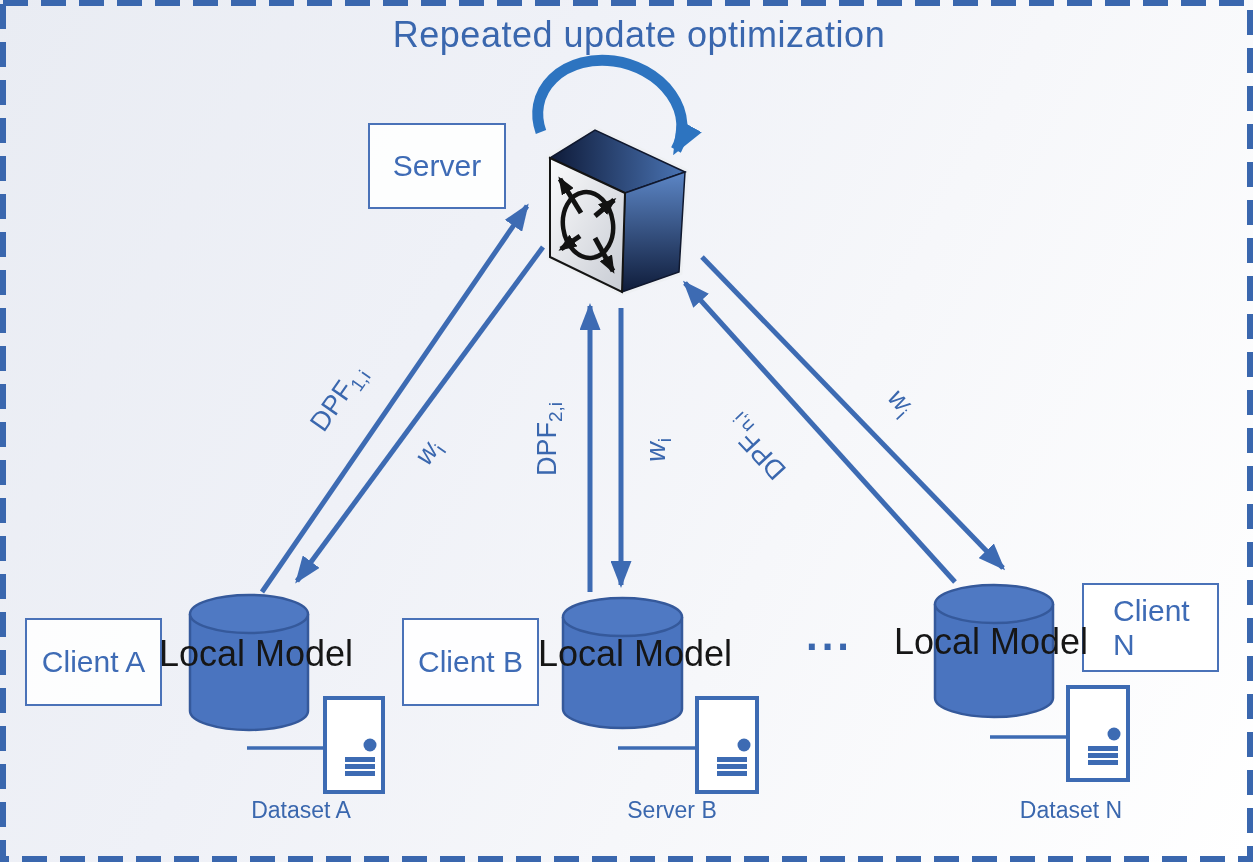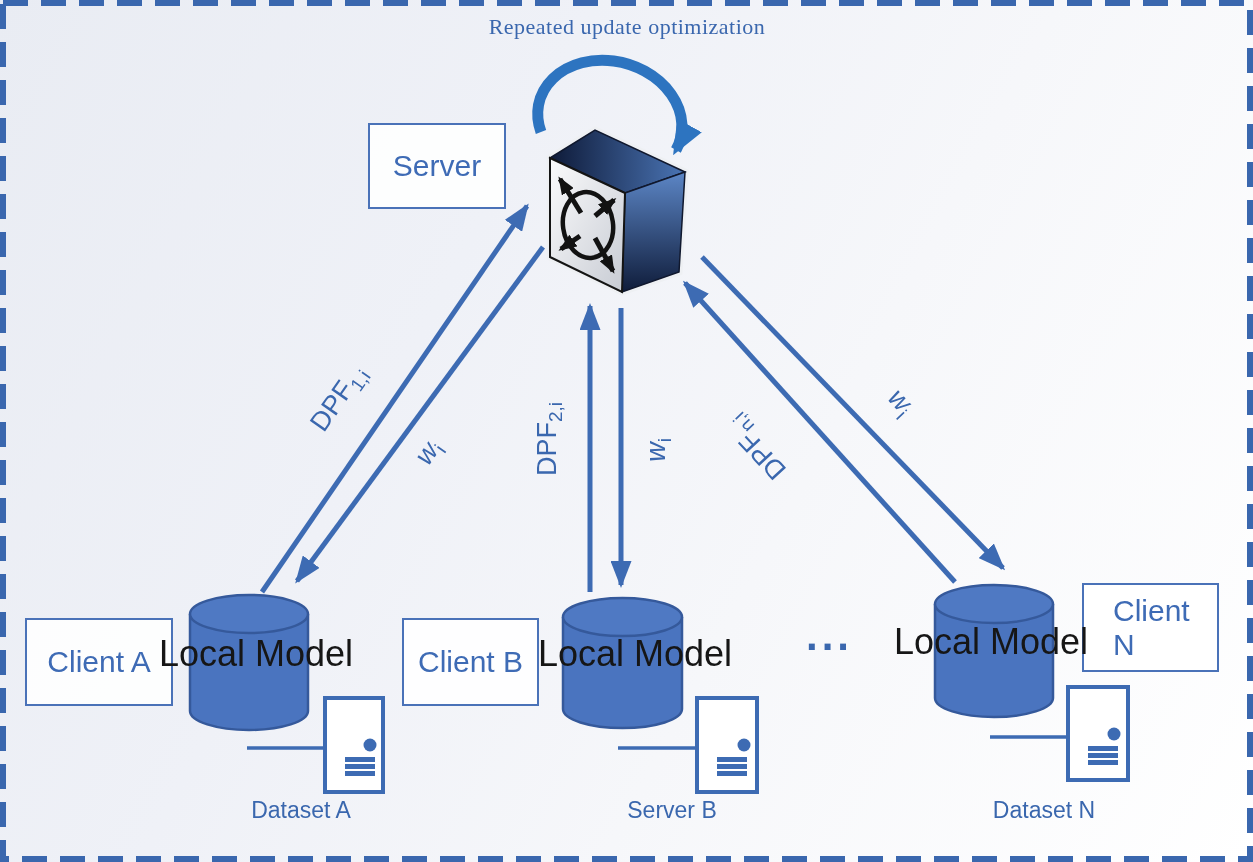--- a/index.html
+++ b/index.html
@@ -3,22 +3,22 @@
 <meta charset="utf-8">
 <style>
   html,body{margin:0;padding:0;background:#fff;}
   .canvas{
     position:relative;width:1253px;height:862px;box-sizing:border-box;
     background:linear-gradient(118deg,#e9ecf3 0%,#eff1f7 35%,#f6f7fa 62%,#ffffff 100%);
     font-family:"Liberation Sans",sans-serif;overflow:hidden;
   }
   .layer{position:absolute;left:0;top:0;}
   .title{
-    position:absolute;left:332px;top:14px;width:590px;text-align:center;
-    font-size:22px;color:#3a67ae;letter-spacing:.5px;font-family:Liberation Serif, serif;
+    position:absolute;left:344px;top:14px;width:590px;text-align:center;
+    font-size:36px;color:#3a67ae;letter-spacing:.5px;
   }
   .box{
     position:absolute;border:2px solid #4a72b8;background:rgba(255,255,255,.88);
     display:flex;align-items:center;justify-content:center;
     color:#3e6bb5;font-size:30px;box-sizing:border-box;
   }
   .model{position:absolute;width:200px;text-align:center;color:#161616;font-size:36px;white-space:nowrap;}
   .ds{position:absolute;width:210px;text-align:center;color:#3a67ae;font-size:23px;white-space:nowrap;}
   .flow{
     position:absolute;color:#3a67ae;font-size:27px;white-space:nowrap;
@@ -123,37 +123,37 @@
       <rect x="1088" y="760" width="30" height="5" fill="#3d6bb3"></rect>
     </g>
   </svg>
 
   <div class="title">Repeated update optimization</div>
 
   <div class="box" style="left:368px;top:123px;width:138px;height:86px;">
     <span>Server</span>
   </div>
 
-  <div class="box" style="left:25px;top:618px;width:148px;height:88px;">
+  <div class="box" style="left:25px;top:618px;width:137px;height:88px;">
     <span>Client A</span>
   </div>
   <div class="box" style="left:402px;top:618px;width:137px;height:88px;">
     <span>Client B</span>
   </div>
   <div class="box" style="left:1082px;top:583px;width:137px;height:89px;padding-left:29px;">
     <span>Client N</span>
   </div>
 
   <div class="model" style="left:156px;top:633px;">Local Model</div>
   <div class="model" style="left:535px;top:633px;">Local Model</div>
   <div class="model" style="left:891px;top:621px;">Local Model</div>
 
   <div class="ds" style="left:196px;top:797px;">Dataset A</div>
   <div class="ds" style="left:567px;top:797px;">Server B</div>
-  <div class="ds" style="left:939px;top:797px;text-align:center;">Dataset N</div>
+  <div class="ds" style="left:966px;top:797px;text-align:center;">Dataset N</div>
 
   <div class="flow" style="left:338px;top:398px;transform:translate(-50%,-50%) rotate(-55deg);">
     <span class="b">DPF</span><sub>1,i</sub>
   </div>
   <div class="flow wlbl" style="left:428px;top:452px;transform:translate(-50%,-50%) rotate(-55deg);">
     <span class="b">w</span><sub>i</sub>
   </div>
 
   <div class="flow" style="left:547px;top:439px;transform:translate(-50%,-50%) rotate(-90deg);">
     <span class="b">DPF</span><sub>2,i</sub>

